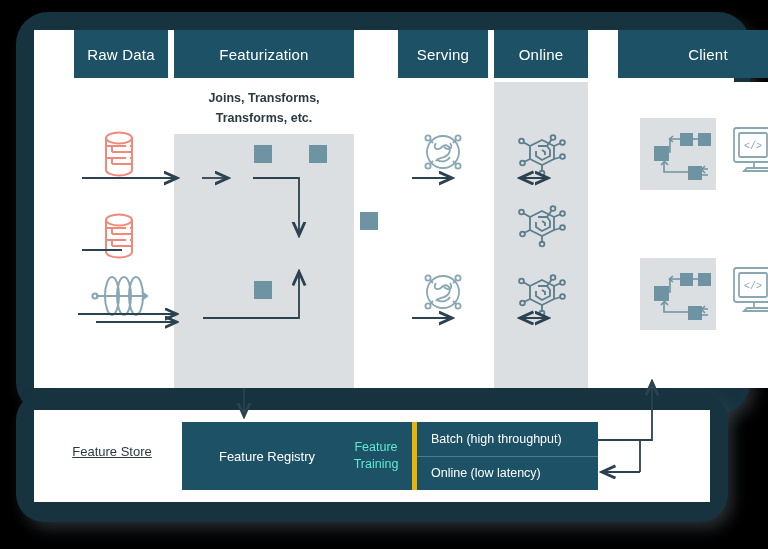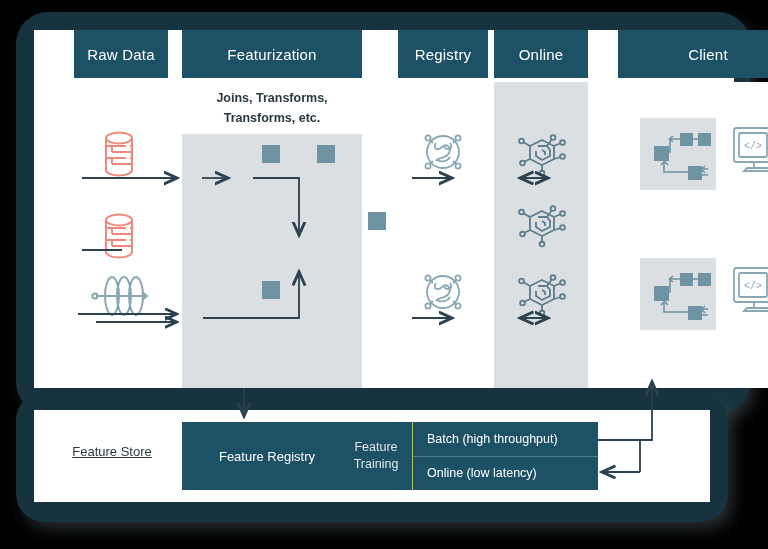--- a/index.html
+++ b/index.html
@@ -39,22 +39,22 @@
   
   .icon{position:absolute;}
 
   
   .fs-label{position:absolute;left:18px;top:34px;width:120px;text-align:center;
      font-size:13px;color:#2b3a42;text-decoration:underline;}
   .fs-registry{position:absolute;left:126px;top:12px;width:170px;height:68px;background:#1d5166;
      color:#fff;display:flex;align-items:center;justify-content:center;font-size:13px;margin-left:22px;}
   .fp-wrap{position:absolute;left:306px;top:12px;width:258px;height:68px;background:#1d5166;
      display:flex;}
-  .fp-label{width:72px;display:flex;align-items:center;justify-content:center;color:#e5e5e5;
-     font-size:12.5px;text-align:center;line-height:17px;border-right:1px solid #eab308;}
+  .fp-label{width:72px;display:flex;align-items:center;justify-content:center;color:#5eead4;
+     font-size:12.5px;text-align:center;line-height:17px;border-right:5px solid #eab308;}
   .fp-rows{flex:1;display:flex;flex-direction:column;}
   .fp-row{flex:1;display:flex;align-items:center;padding-left:14px;color:#fff;font-size:12.5px;}
   .fp-row.top{border-bottom:1px solid #4d7c90;}
 </style>
 </head>
 <body>
 
 <div id="stage">
 
   <div class="frame" id="frame-main"></div>
@@ -100,37 +100,37 @@
               <ellipse cx="46" cy="26" rx="7" ry="19"></ellipse>
               <path d="M6 26 H56"></path>
               <circle cx="5" cy="26" r="2.6"></circle>
               <path d="M52 22 L57 26 L52 30"></path>
             </g>
           </svg>
         </span>
       </div>
     </div>
 
-    <div class="col" style="left:108px;width:180px;">
+    <div class="col" style="left:100px;width:180px;">
       <div class="col-head">Featurization</div>
       <div class="col-body">
         <div class="hint">
           <span>Joins, Transforms,</span><br>
           <span>Transforms, etc.</span>
         </div>
         <div class="shade-zone" style="top:52px;bottom:0;"></div>
         <div class="node" style="left:80px;top:63px;"></div>
         <div class="node" style="left:135px;top:63px;"></div>
         <div class="node" style="left:186px;top:130px;"></div>
         <div class="node" style="left:80px;top:199px;"></div>
       </div>
     </div>
 
     <div class="col" style="left:324px;width:90px;">
-      <div class="col-head">Registry</div>
+      <div class="col-head">Serving</div>
       <div class="col-body">
         <span class="icon" style="left:20px;top:45px;">
           <svg width="50" height="50" viewBox="0 0 50 50">
             <g fill="none" stroke="#8aa7b4" stroke-width="1.8">
               <circle cx="25" cy="25" r="16"></circle>
               <path d="M18 16 C14 22 20 24 24 20 C28 16 34 20 31 26 C28 32 20 30 18 34"></path>
               <path d="M32 16 C36 22 30 24 26 20"></path>
               <path d="M19 33 C24 36 30 34 32 30"></path>
               <circle cx="10" cy="11" r="2.6"></circle>
                 <circle cx="40" cy="11" r="2.6"></circle>

